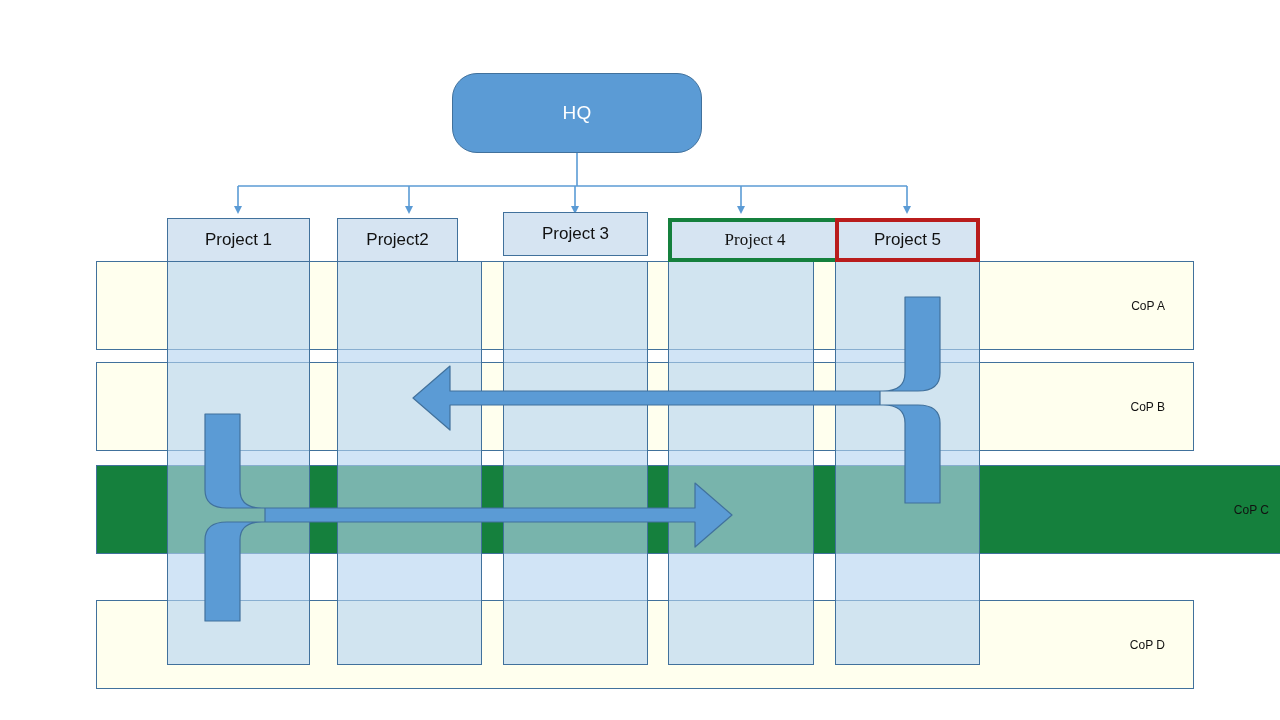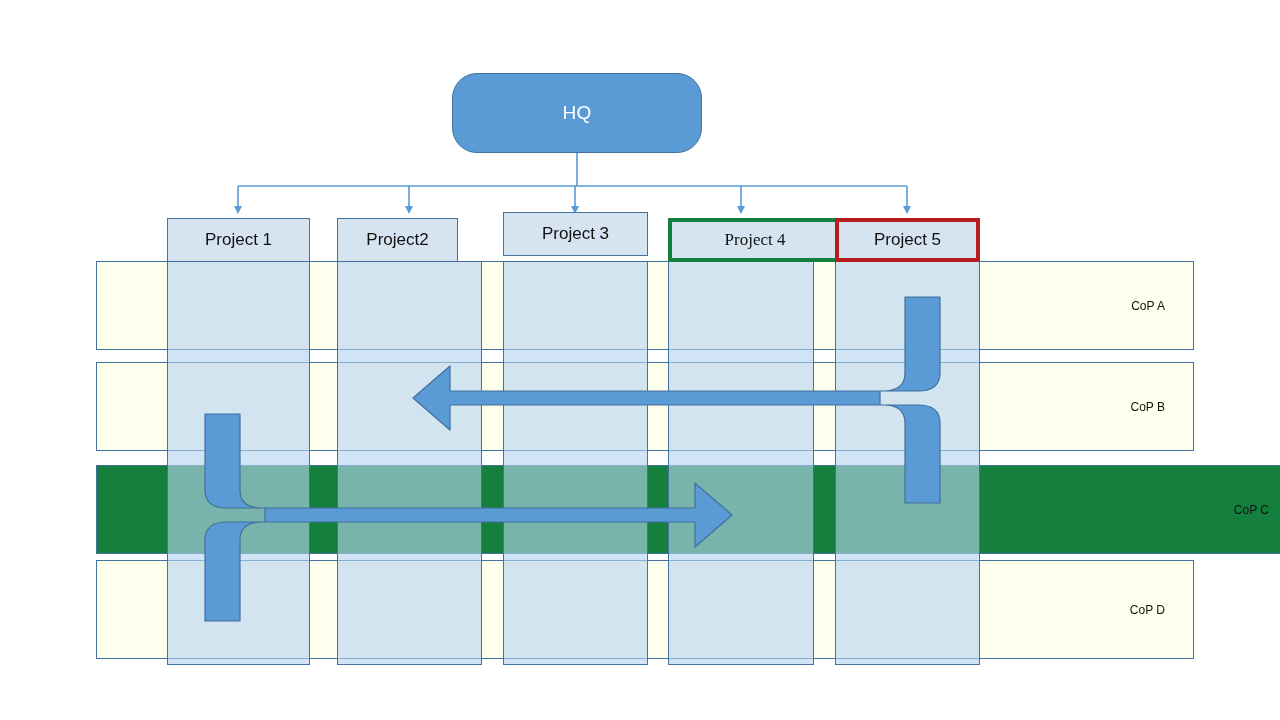--- a/index.html
+++ b/index.html
@@ -69,21 +69,21 @@
 
   <div class="cop-row" style="left:96px; top:261px; width:1098px; height:89px; background:#FFFFEE; border:1px solid #41719C;">
     <span class="cop-label">CoP A</span>
   </div>
   <div class="cop-row" style="left:96px; top:362px; width:1098px; height:89px; background:#FFFFEE; border:1px solid #41719C;">
     <span class="cop-label">CoP B</span>
   </div>
   <div class="cop-row" style="left:96px; top:465px; width:1202px; height:89px; background:#15803d; border:1px solid #41719C;">
     <span class="cop-label">CoP C</span>
   </div>
-  <div class="cop-row" style="left:96px; top:560px; width:1098px; height:99px; background:#FFFFEE; border:1px solid #41719C;">
+  <div class="cop-row" style="left:96px; top:600px; width:1098px; height:89px; background:#FFFFEE; border:1px solid #41719C;">
     <span class="cop-label">CoP D</span>
   </div>
 
   <div class="col-band" style="left:167px; top:262px; width:143px; height:403px; background:rgba(180,212,240,0.62); border-left:1px solid #41719C; border-right:1px solid #41719C; border-bottom:1px solid #41719C;"></div>
   <div class="col-band" style="left:337px; top:262px; width:145px; height:403px; background:rgba(180,212,240,0.62); border-left:1px solid #41719C; border-right:1px solid #41719C; border-bottom:1px solid #41719C;"></div>
   <div class="col-band" style="left:503px; top:262px; width:145px; height:403px; background:rgba(180,212,240,0.62); border-left:1px solid #41719C; border-right:1px solid #41719C; border-bottom:1px solid #41719C;"></div>
   <div class="col-band" style="left:668px; top:262px; width:146px; height:403px; background:rgba(180,212,240,0.62); border-left:1px solid #41719C; border-right:1px solid #41719C; border-bottom:1px solid #41719C;"></div>
   <div class="col-band" style="left:835px; top:262px; width:145px; height:403px; background:rgba(180,212,240,0.62); border-left:1px solid #41719C; border-right:1px solid #41719C; border-bottom:1px solid #41719C;"></div>
 
   <svg class="layer" viewBox="0 0 1280 720" xmlns="http://www.w3.org/2000/svg">

